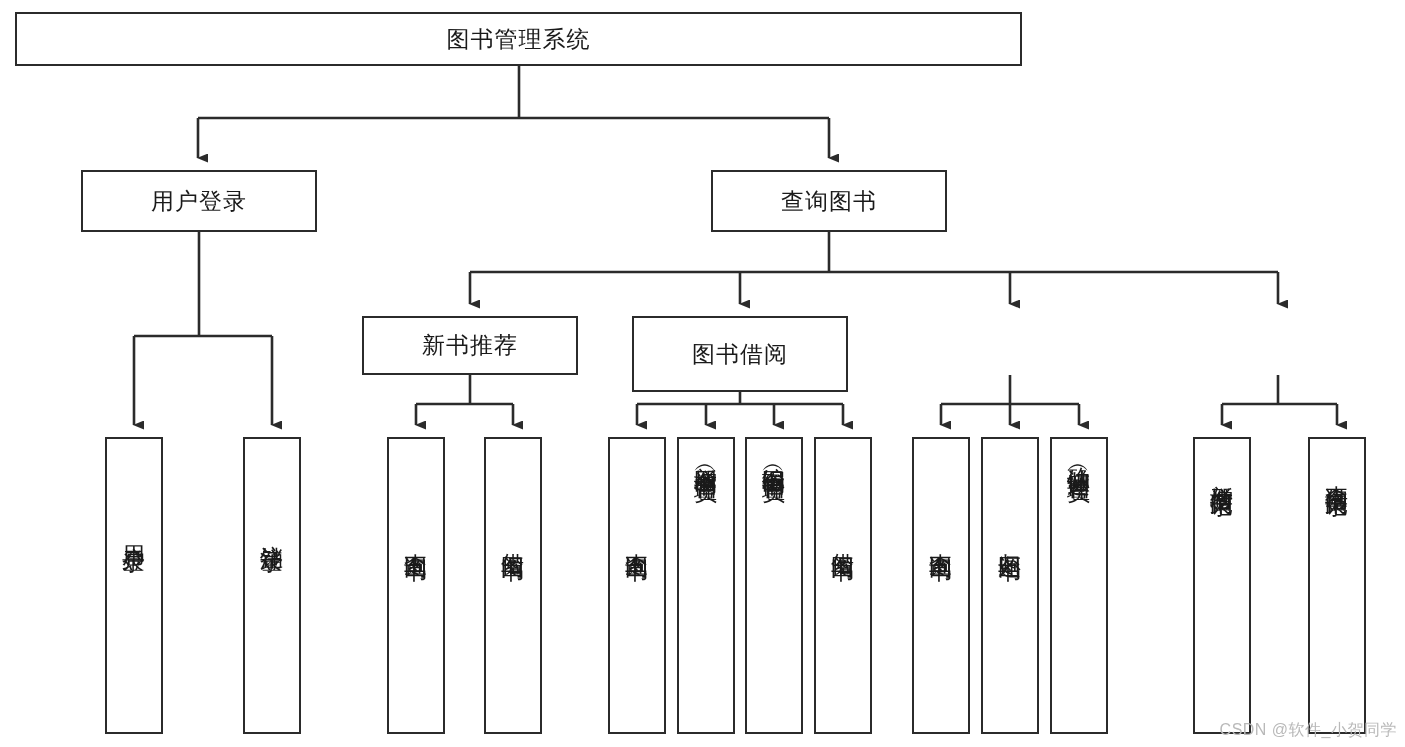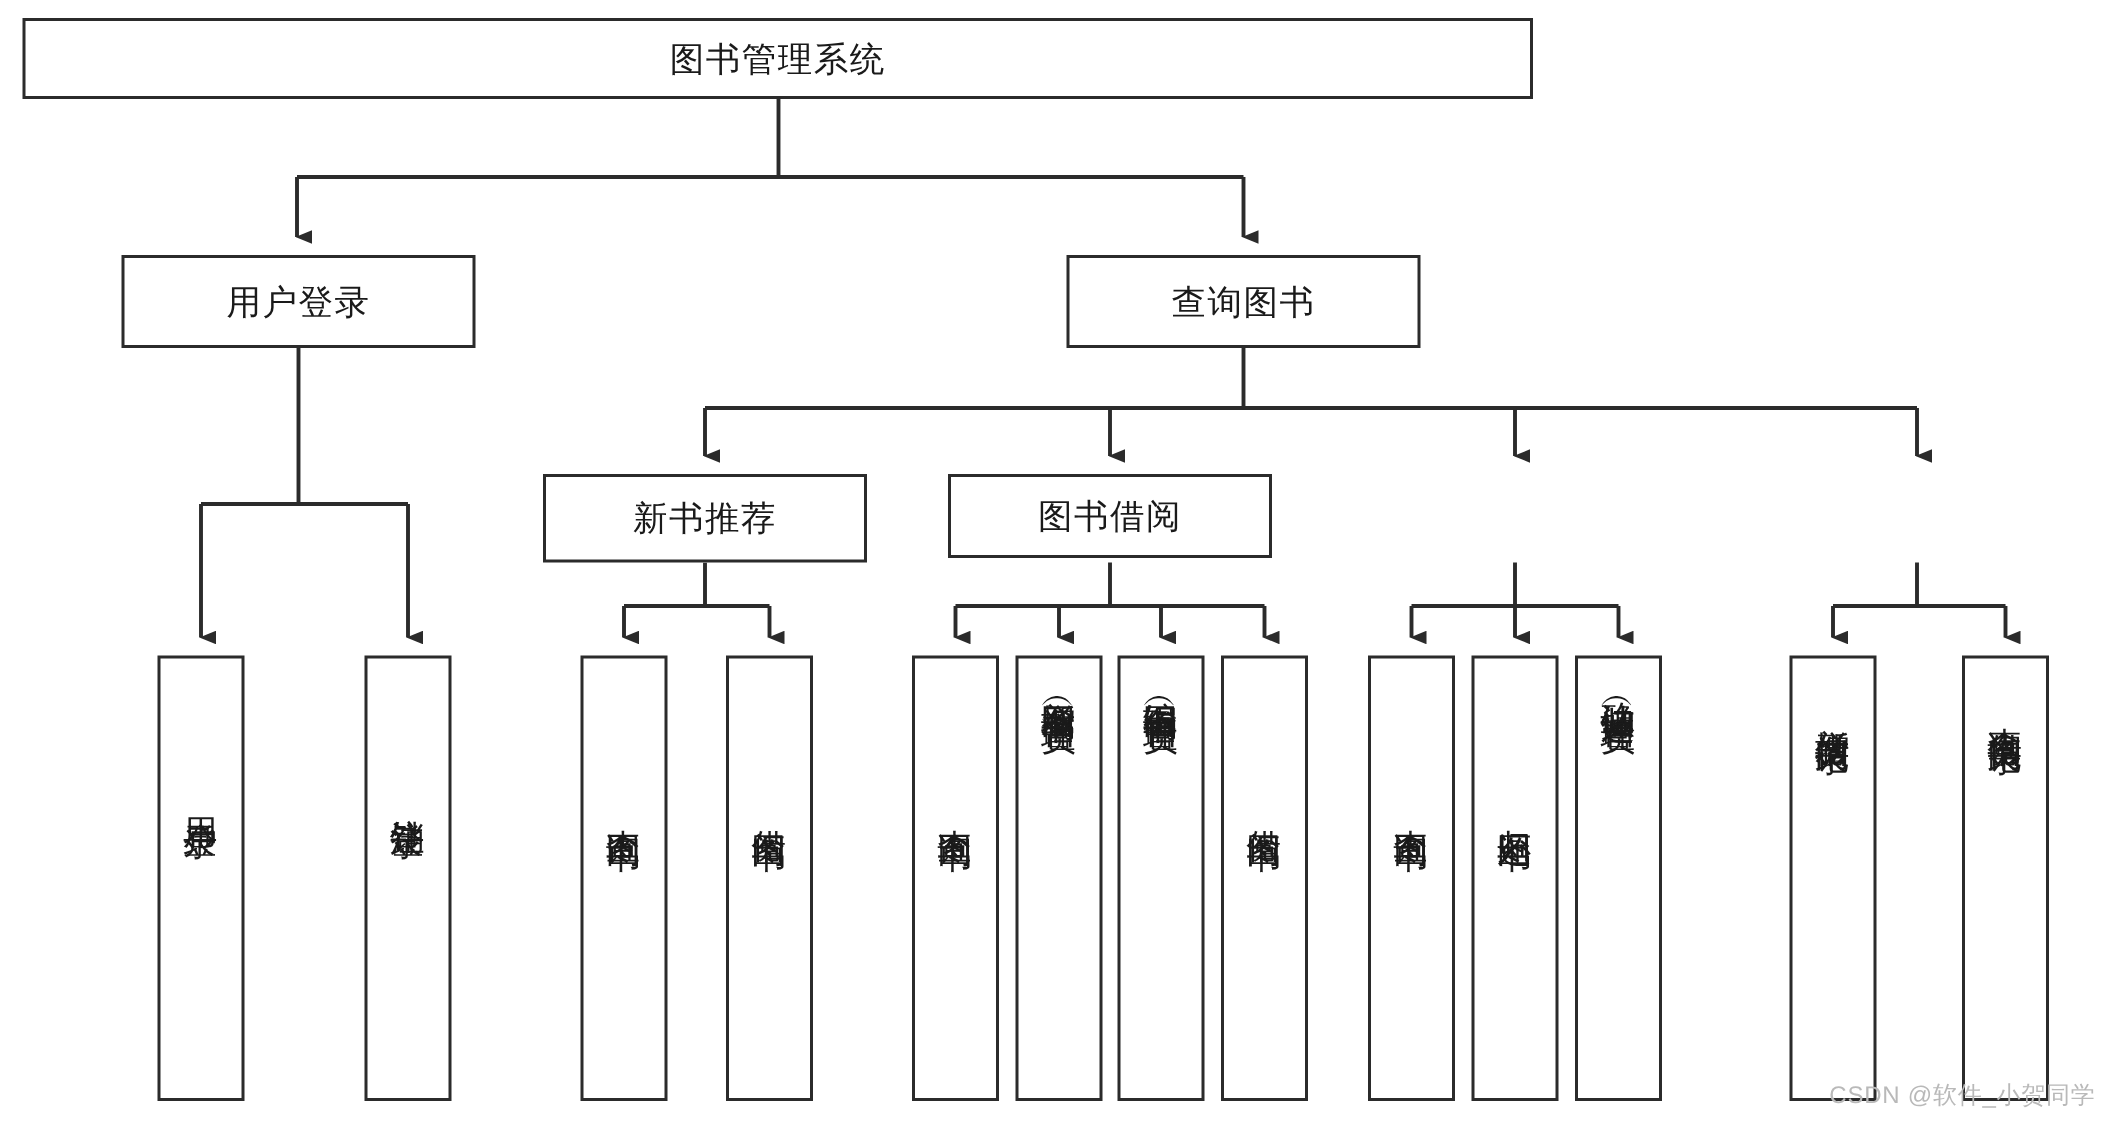--- a/index.html
+++ b/index.html
@@ -126,21 +126,21 @@
   <div class="node horiz" style="left:81px; top:170px; width:236px; height:62px;">
     <span class="lbl">用户登录</span>
   </div>
   <div class="node horiz" style="left:711px; top:170px; width:236px; height:62px;">
     <span class="lbl">查询图书</span>
   </div>
 
   <div class="node horiz" style="left:362px; top:316px; width:216px; height:59px;">
     <span class="lbl">新书推荐</span>
   </div>
-  <div class="node horiz" style="left:632px; top:316px; width:216px; height:56px;font-family:Liberation Mono, monospace;">
+  <div class="node horiz" style="left:632px; top:316px; width:216px; height:76px;font-family:Liberation Mono, monospace;">
     <span class="lbl">图书借阅</span>
   </div>
 
   <div class="node vert mid" style="left:105px; top:437px; width:58px; height:297px;">
     <span class="lbl">用户登录</span>
   </div>
   <div class="node vert mid" style="left:243px; top:437px; width:58px; height:297px;">
     <span class="lbl">注销登录</span>
   </div>
 

